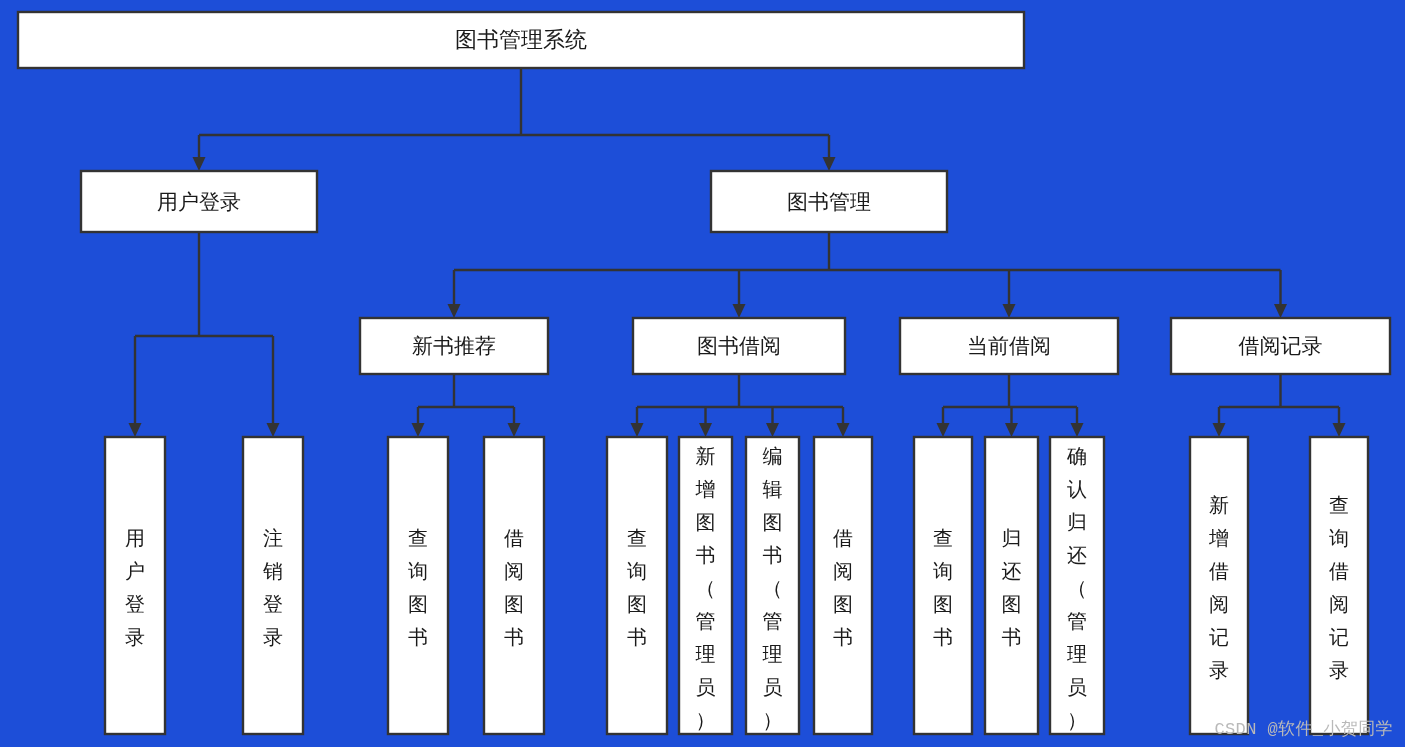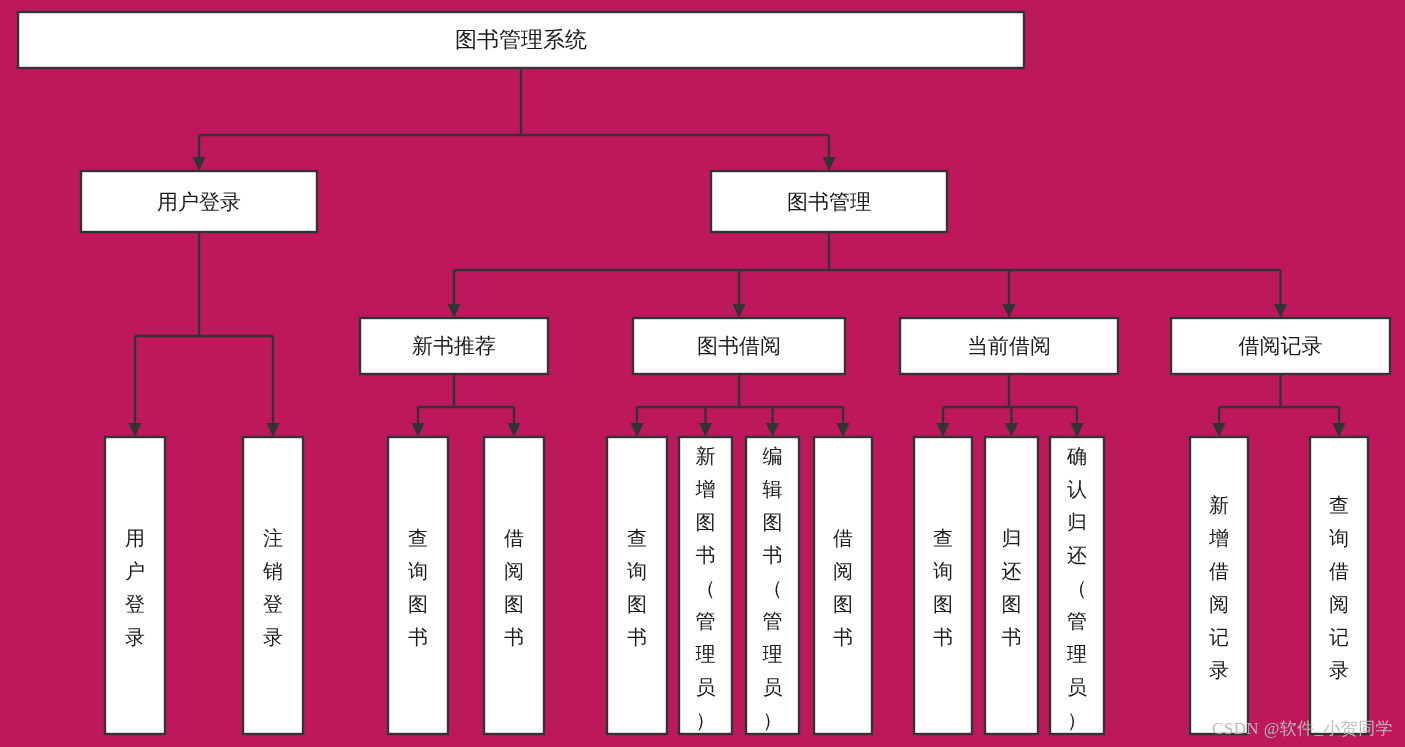--- a/index.html
+++ b/index.html
@@ -11,21 +11,21 @@
   body {
     width: 1405px;
     height: 747px;
     font-family: "DejaVu Sans", "Liberation Sans", sans-serif;
     overflow: hidden;
   }
   #diagram-root {
     position: relative;
     width: 1405px;
     height: 747px;
-    background: #be185d;
+    background: #1d4ed8;
   }
   svg#tree-svg {
     position: absolute;
     left: 0;
     top: 0;
     width: 1405px;
     height: 747px;
     display: block;
   }
   .node-rect {
@@ -61,21 +61,21 @@
   .leaf-label {
     font-family: "DejaVu Sans", "Liberation Sans", sans-serif;
     font-size: 20px;
     fill: #1a1a1a;
     text-anchor: middle;
   }
   .watermark-text {
     position: absolute;
     right: 12px;
     bottom: 7px;
-    font-family: Liberation Serif, serif;
+    font-family: Liberation Mono, monospace;
     font-size: 17px;
     color: #b9b9b9;
     white-space: nowrap;
     letter-spacing: 0.4px;
     pointer-events: none;
   }
 </style>
 </head>
 <body>
 

